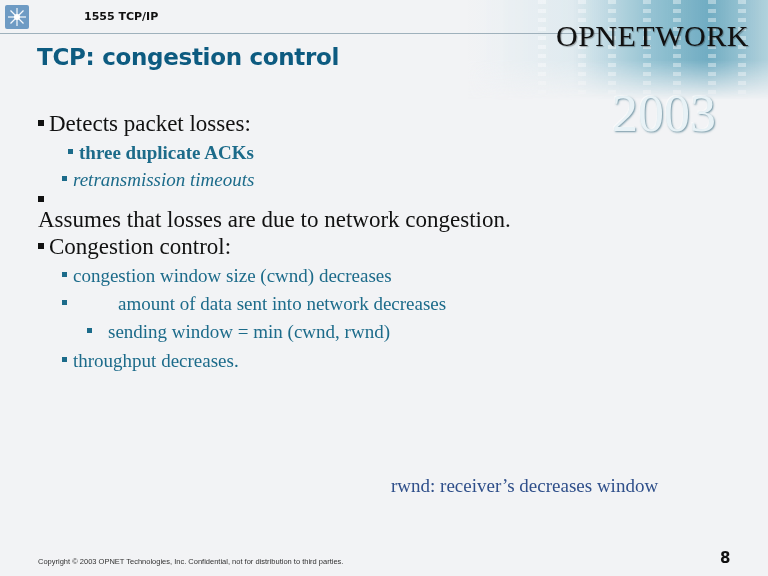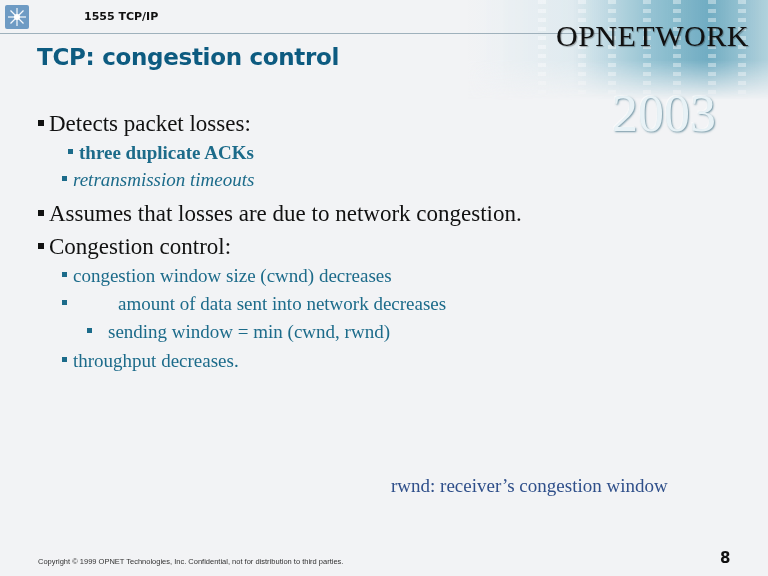--- a/index.html
+++ b/index.html
@@ -112,21 +112,21 @@
     <span>Detects packet losses:</span>
   </div>
   <div class="b lvl2" style="left:68px; top:142px;font-weight:bold;">
     <span class="sq"></span>
     <span>three duplicate ACKs</span>
   </div>
   <div class="b lvl2" style="left:62px; top:169px;font-style:italic;">
     <span class="sq"></span>
     <span>retransmission timeouts</span>
   </div>
-  <div class="b lvl1" style="left:38px; top:201px;">
+  <div class="b lvl1" style="left:38px; top:201px;flex-direction:column;">
     <span class="sq"></span>
     <span>Assumes that losses are due to network congestion.</span>
   </div>
   <div class="b lvl1" style="left:38px; top:234px;">
     <span class="sq"></span>
     <span>Congestion control:</span>
   </div>
   <div class="b lvl2" style="left:62px; top:265px;">
     <span class="sq"></span>
     <span>congestion window size (cwnd) decreases</span>
@@ -138,16 +138,16 @@
   <div class="b lvl3" style="left:87px; top:321px;">
     <span class="sq"></span>
     <span>sending window = min (cwnd, rwnd)</span>
   </div>
   <div class="b lvl2" style="left:62px; top:350px;">
     <span class="sq"></span>
     <span>throughput decreases.</span>
   </div>
 </div>
 
-<div class="note">rwnd: receiver’s congestion window</div>
+<div class="note">rwnd: receiver’s decreases window</div>
 
-<div class="footer">Copyright © 1999 OPNET Technologies, Inc.  Confidential, not for distribution to third parties.</div>
+<div class="footer">Copyright © 2003 OPNET Technologies, Inc.  Confidential, not for distribution to third parties.</div>
 <div class="page-num">8</div>
 
 </body></html>

